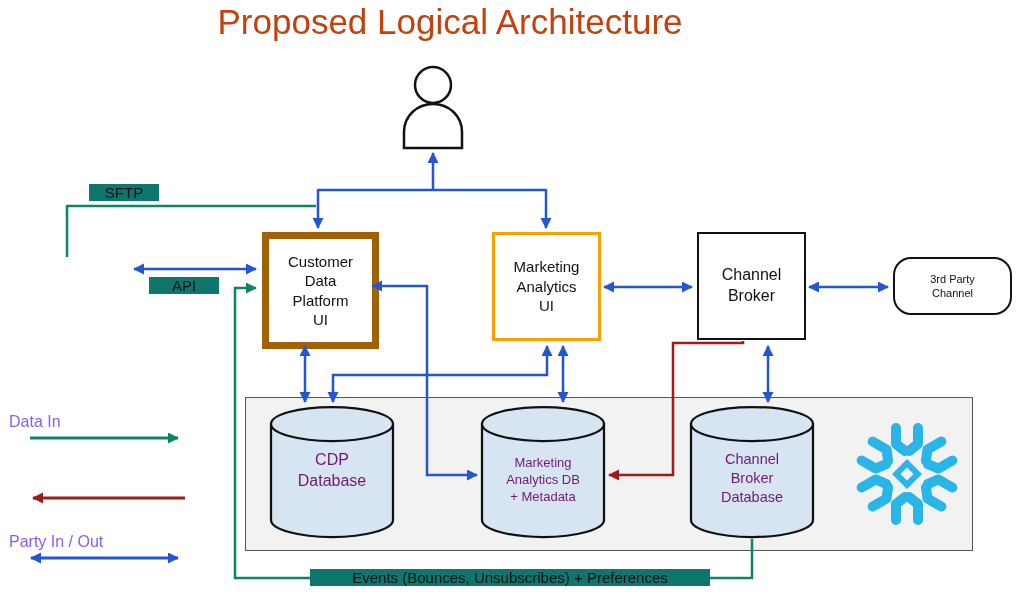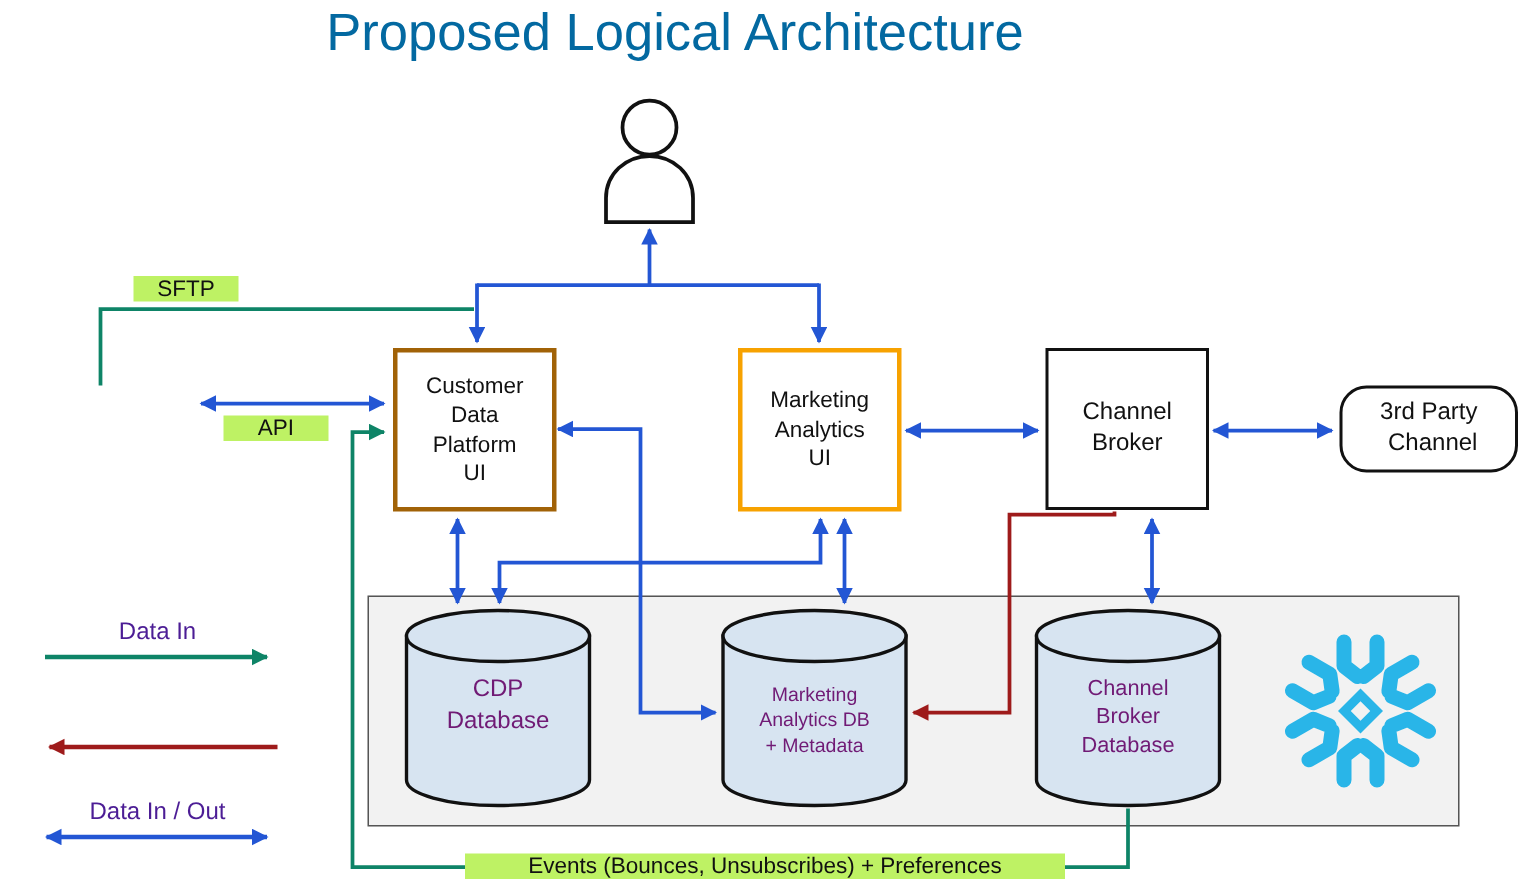--- a/index.html
+++ b/index.html
@@ -3,41 +3,41 @@
 <meta charset="utf-8">
 <style>
   html,body{margin:0;padding:0;background:#fff;}
   #canvas{
     position:relative;width:1021px;height:597px;background:#fff;overflow:hidden;
     font-family:"Liberation Sans", sans-serif;color:#111;
   }
   .abs{position:absolute;}
   #title{
     left:150px;top:2px;width:600px;text-align:center;
-    font-size:35px;font-weight:400;letter-spacing:0px;color:#0369a1;z-index:6;
+    font-size:35px;font-weight:400;letter-spacing:0px;color:#c2410c;z-index:6;
   }
   .node{
     display:flex;align-items:center;justify-content:center;text-align:center;
     white-space:pre-line;background:#fff;z-index:3;line-height:1.3;
   }
   #source-system{left:8px;top:258px;width:114px;height:53px;border:2.5px solid #111;border-radius:18px;font-size:16px;}
-  #cdp-ui{left:262px;top:232px;width:103px;height:103px;border:3px solid #a16207;font-size:15px;}
+  #cdp-ui{left:262px;top:232px;width:103px;height:103px;border:7px solid #a16207;font-size:15px;}
   #marketing-ui{left:492px;top:232px;width:103px;height:103px;border:3px solid #F7A200;font-size:15px;}
   #channel-broker{left:697px;top:232px;width:105px;height:104px;border:2.5px solid #111;font-size:16px;}
-  #third-party{left:893px;top:257px;width:115px;height:54px;border:2.5px solid #111;border-radius:18px;font-size:16px;text-align:right;}
+  #third-party{left:893px;top:257px;width:115px;height:54px;border:2.5px solid #111;border-radius:18px;font-size:11px;}
   #db-zone{left:245px;top:397px;width:726px;height:152px;background:#F2F2F2;border:1.5px solid #555;z-index:1;}
   .dblabel{z-index:6;text-align:center;white-space:pre-line;color:#701a75;}
   #cdp-db-label{left:271px;top:450px;width:122px;font-size:16px;line-height:1.3;}
   #marketing-db-label{left:482px;top:455px;width:122px;font-size:13px;line-height:1.3;}
   #broker-db-label{left:691px;top:450px;width:122px;font-size:14.5px;line-height:1.3;}
-  .edge-label{z-index:6;font-size:15px;text-align:center;color:#111;background:#bef264;}
+  .edge-label{z-index:6;font-size:15px;text-align:center;color:#111;background:#0f766e;}
   #sftp-label{left:89px;top:184px;width:70px;}
   #api-label{left:149px;top:240px;width:70px;margin-top:37px;}
   #events-label{left:310px;top:569px;width:396px;padding:0 2px;}
-  .legend-label{z-index:6;left:25px;width:160px;text-align:center;font-size:16px;color:#4c1d95;}
+  .legend-label{z-index:6;left:9px;width:160px;font-size:16px;color:#8b5cf6;}
   #legend-in-label{top:413px;}
   #legend-out-label{top:473px;}
   #legend-both-label{top:533px;}
   #overlay{left:0;top:0;z-index:5;pointer-events:none;}
 </style>
 </head>
 <body>
 
 <div id="canvas">
 
@@ -63,21 +63,21 @@
 + Metadata</div>
   <div id="broker-db-label" class="abs dblabel">Channel
 Broker
 Database</div>
 
   <div id="sftp-label" class="abs edge-label">SFTP</div>
   <div id="api-label" class="abs edge-label">API</div>
   <div id="events-label" class="abs edge-label">Events (Bounces, Unsubscribes) + Preferences</div>
 
   <div id="legend-in-label" class="abs legend-label">Data In</div>
-  <div id="legend-both-label" class="abs legend-label">Data In / Out</div>
+  <div id="legend-both-label" class="abs legend-label">Party In / Out</div>
 
   <svg id="overlay" class="abs" width="1021" height="597" viewBox="0 0 1021 597">
     <defs>
       <marker id="ab" markerUnits="userSpaceOnUse" markerWidth="12" markerHeight="12" refX="10" refY="5.5" orient="auto-start-reverse">
         <path d="M0,0 L11,5.5 L0,11 Z" fill="#2356D4"></path>
       </marker>
       <marker id="ag" markerUnits="userSpaceOnUse" markerWidth="12" markerHeight="12" refX="10" refY="5.5" orient="auto-start-reverse">
         <path d="M0,0 L11,5.5 L0,11 Z" fill="#0E8467"></path>
       </marker>
       <marker id="ar" markerUnits="userSpaceOnUse" markerWidth="12" markerHeight="12" refX="10" refY="5.5" orient="auto-start-reverse">

